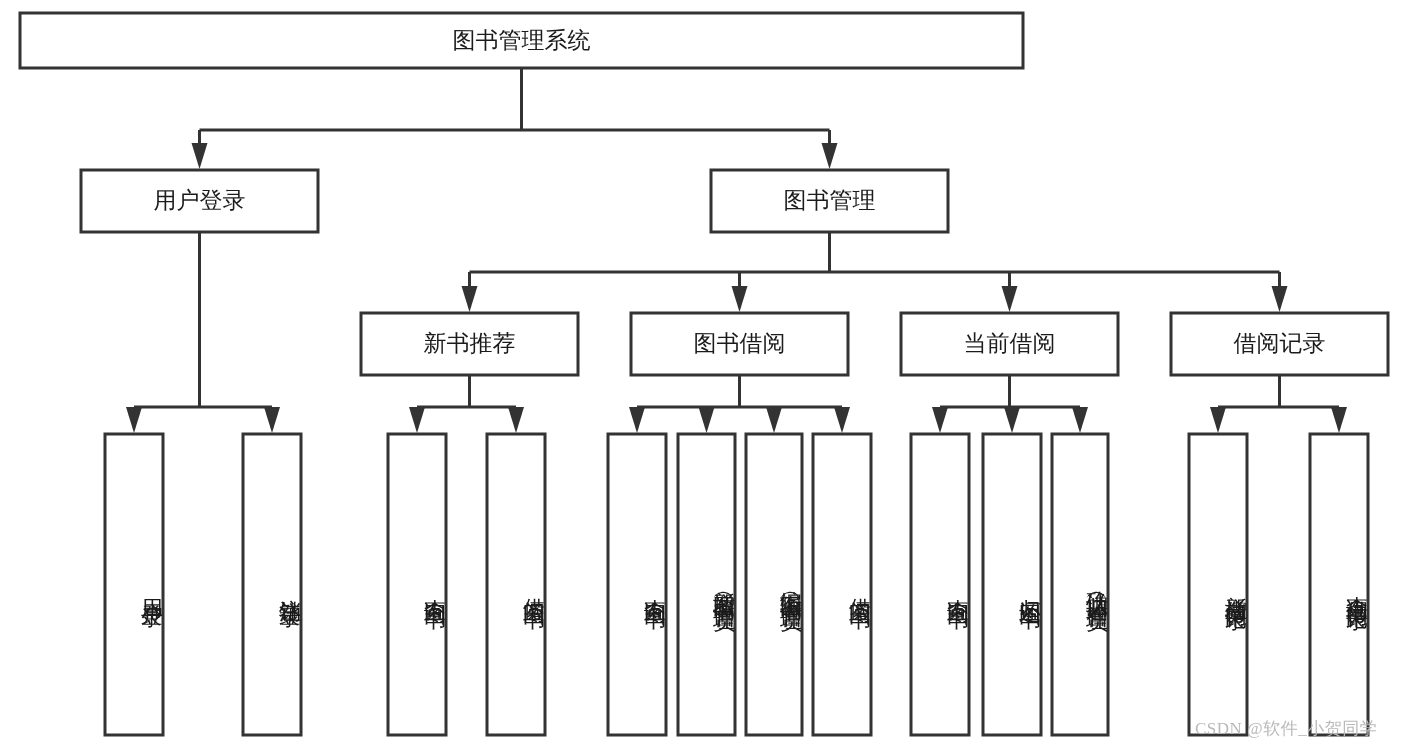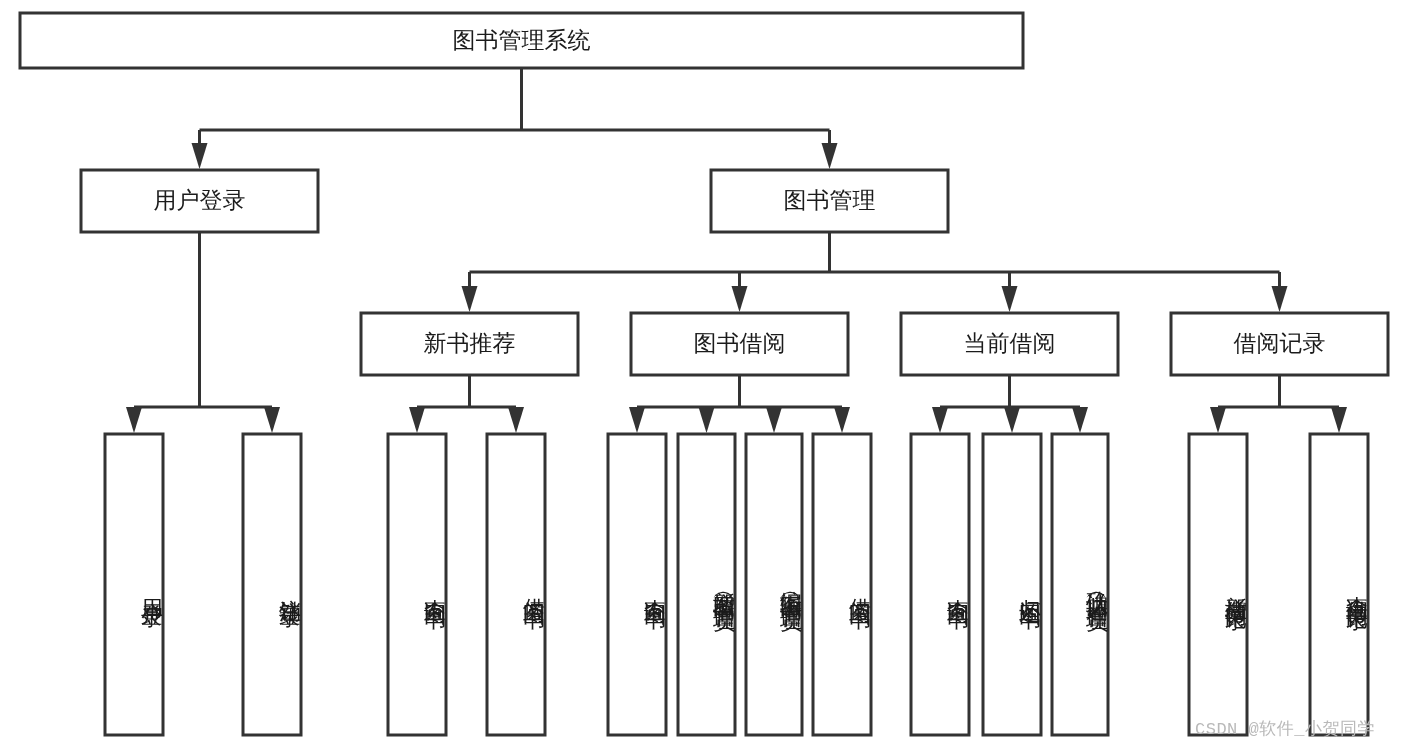--- a/index.html
+++ b/index.html
@@ -59,21 +59,21 @@
     color: #1b1b1b;
     display: flex;
     align-items: flex-start;
     justify-content: center;
     text-align: left;
     white-space: nowrap;
     pointer-events: none;
   }
   .watermark {
     position: absolute;
-    font-family: Liberation Mono, monospace;
+    font-family: Liberation Serif, serif;
     font-size: 17px;
     color: #b9b9b9;
     white-space: nowrap;
     letter-spacing: 0.5px;
   }
 </style>
 </head>
 <body>
 
 <div id="diagram-root">

